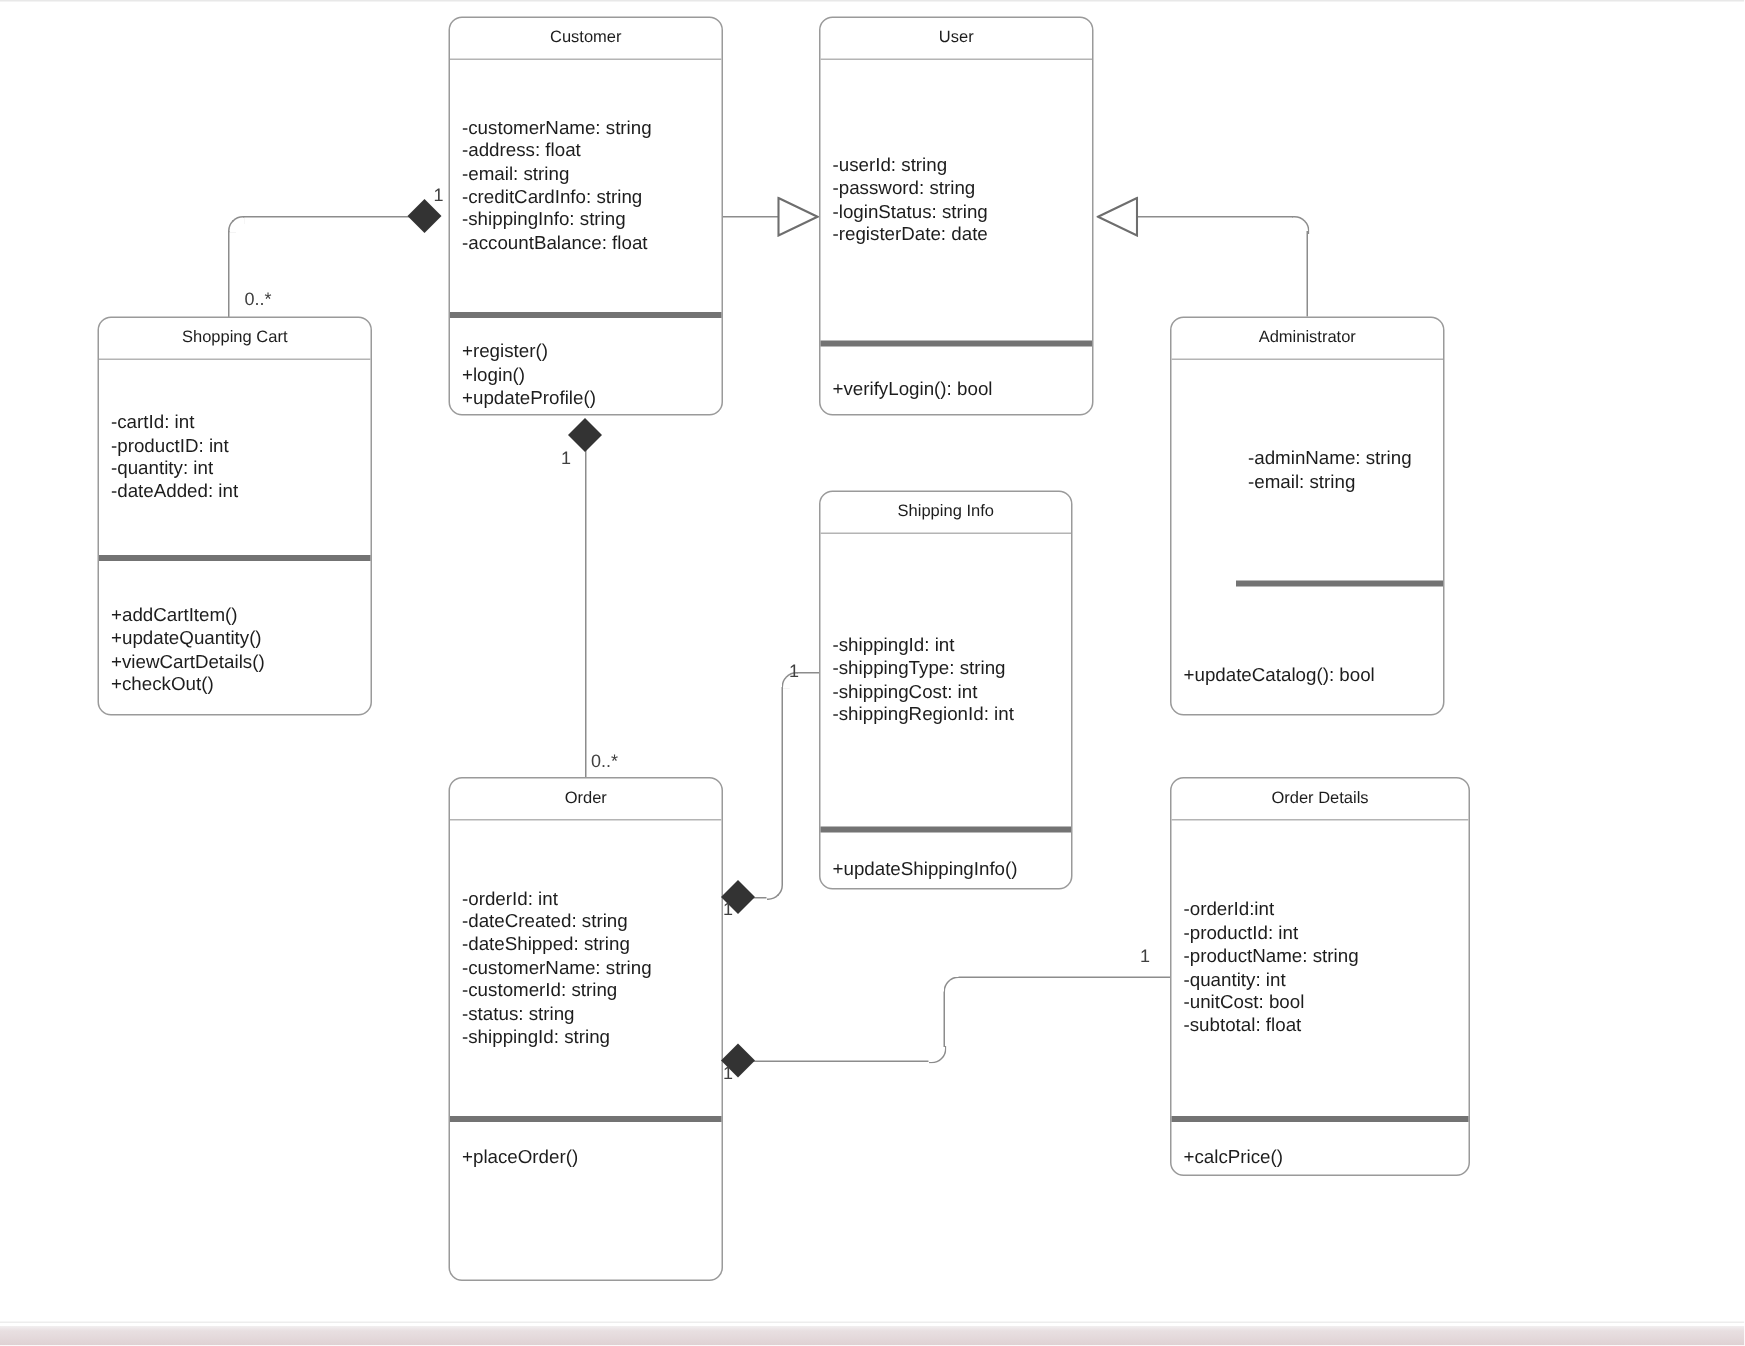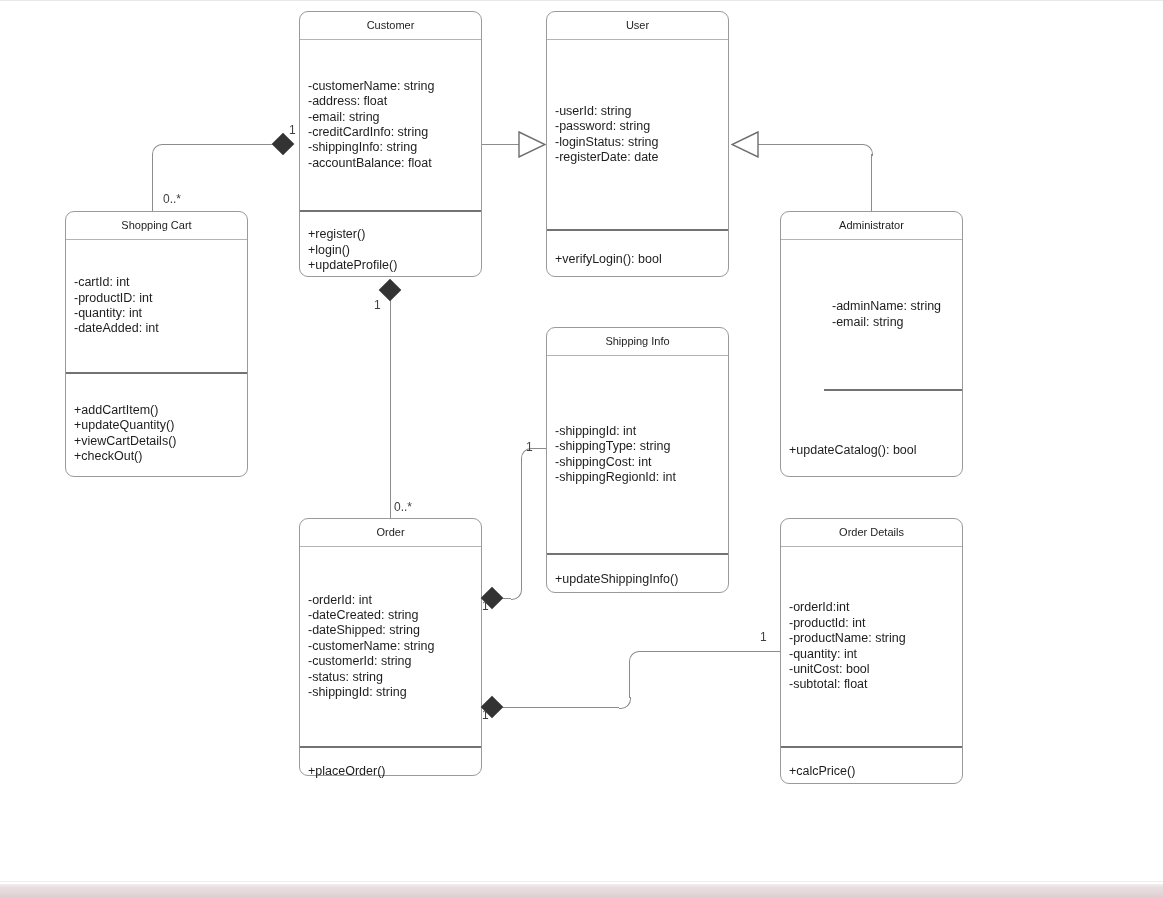--- a/index.html
+++ b/index.html
@@ -59,21 +59,21 @@
     text-align: center;
     font-size: 11px;
     color: #1d1d1d;
     border-bottom: 1px solid #b4b4b4;
     white-space: nowrap;
     overflow: hidden;
   }
   .uml-attrs {
     position: relative;
     box-sizing: border-box;
-    border-bottom: 2px solid #737373;
+    border-bottom: 4px solid #737373;
     display: flex;
     flex-direction: column;
     justify-content: center;
     padding: 0 8px;
   }
   .uml-ops {
     position: relative;
     box-sizing: border-box;
     padding: 0 8px;
     display: flex;
@@ -220,50 +220,50 @@
     <div class="uml-title">Administrator</div>
     <div class="uml-attrs" style="height:151px;margin-left:43px;">
       <div class="row">-adminName: string</div>
       <div class="row">-email: string</div>
     </div>
     <div class="uml-ops" style="height:85px; padding-top:34px;">
       <div class="row">+updateCatalog(): bool</div>
     </div>
   </div>
 
-  <div class="uml-class" style="left:546px; top:327px; width:183px; height:266px;">
+  <div class="uml-class" style="left:546px; top:327px; width:169px; height:266px;">
     <div class="uml-title">Shipping Info</div>
     <div class="uml-attrs" style="height:199px;">
       <div class="row">-shippingId: int</div>
       <div class="row">-shippingType: string</div>
       <div class="row">-shippingCost: int</div>
       <div class="row">-shippingRegionId: int</div>
     </div>
     <div class="uml-ops" style="height:37px; padding-top:12px;">
       <div class="row">+updateShippingInfo()</div>
     </div>
   </div>
 
-  <div class="uml-class" style="left:299px; top:518px; width:183px; height:258px;">
+  <div class="uml-class" style="left:299px; top:518px; width:183px; height:336px;">
     <div class="uml-title">Order</div>
     <div class="uml-attrs" style="height:201px;">
       <div class="row">-orderId: int</div>
       <div class="row">-dateCreated: string</div>
       <div class="row">-dateShipped: string</div>
       <div class="row">-customerName: string</div>
       <div class="row">-customerId: string</div>
       <div class="row">-status: string</div>
       <div class="row">-shippingId: string</div>
     </div>
     <div class="uml-ops" style="height:35px; padding-top:13px;">
       <div class="row">+placeOrder()</div>
     </div>
   </div>
 
-  <div class="uml-class" style="left:780px; top:518px; width:183px; height:266px;">
+  <div class="uml-class" style="left:780px; top:518px; width:200px; height:266px;">
     <div class="uml-title">Order Details</div>
     <div class="uml-attrs" style="height:201px;">
       <div class="row">-orderId:int</div>
       <div class="row">-productId: int</div>
       <div class="row">-productName: string</div>
       <div class="row">-quantity: int</div>
       <div class="row">-unitCost: bool</div>
       <div class="row">-subtotal: float</div>
     </div>
     <div class="uml-ops" style="height:35px; padding-top:13px;">

